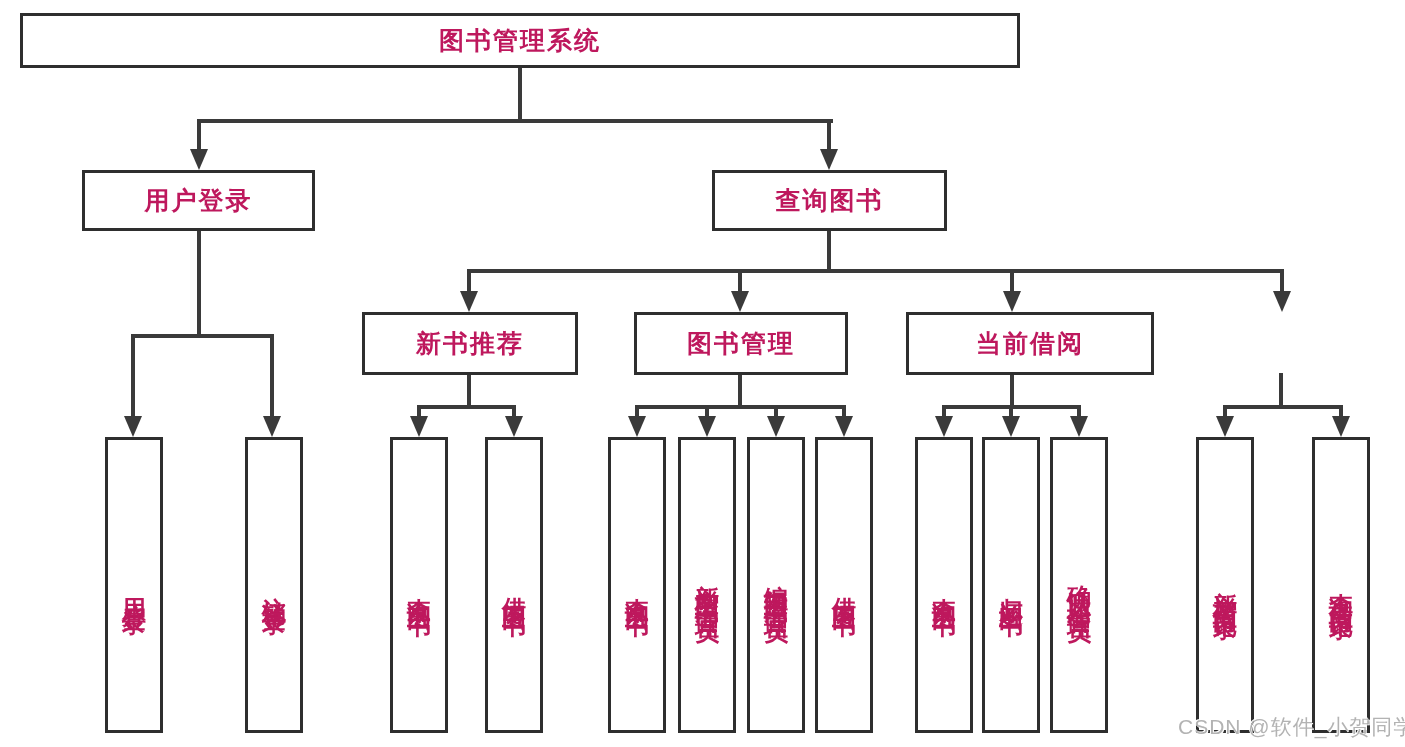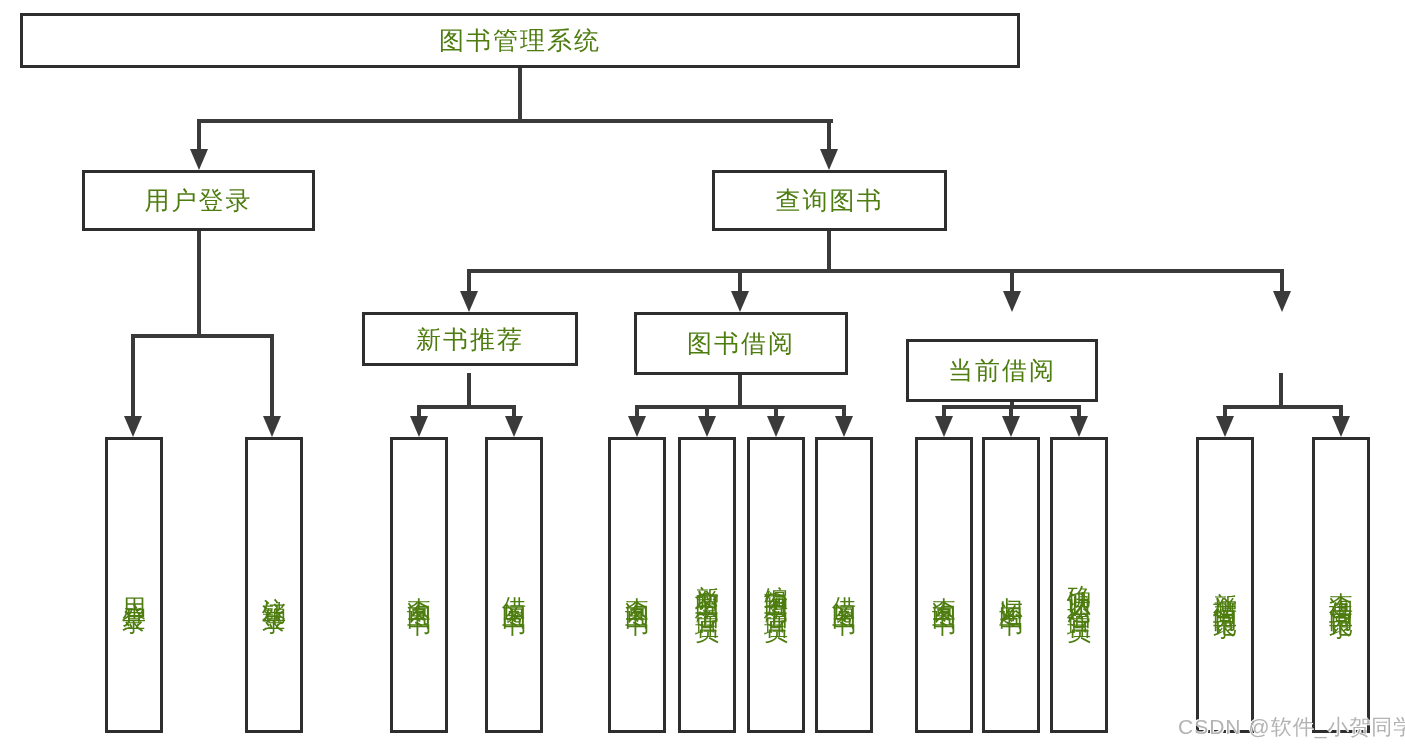--- a/index.html
+++ b/index.html
@@ -13,24 +13,25 @@
     overflow: hidden;
   }
   .box {
     position: absolute;
     background: #ffffff;
     border: 3px solid #2e2e2e;
     display: flex;
     align-items: center;
     justify-content: center;
     font-size: 25px;
-    color: #4d7c0f;
+    color: #be185d;
     letter-spacing: 2px;
     z-index: 2;
     text-align: center;
+    font-weight: bold;
   }
   .vbox {
     writing-mode: vertical-rl;
     text-orientation: mixed;
     font-size: 24px;
     letter-spacing: 5px;
     line-height: 1;
     padding-top: 6px;
   }
   .vl { position: absolute; width: 4px; background: #3a3a3a; z-index: 1; }
@@ -83,23 +84,23 @@
   <div class="hl" style="left:467px; top:269px; width:817px;"></div>
   <div class="vl" style="left:467px; top:269px; height:26px;"></div>
   <div class="arrow" style="left:460px; top:291px;"></div>
   <div class="vl" style="left:738px; top:269px; height:26px;"></div>
   <div class="arrow" style="left:731px; top:291px;"></div>
   <div class="vl" style="left:1010px; top:269px; height:26px;"></div>
   <div class="arrow" style="left:1003px; top:291px;"></div>
   <div class="vl" style="left:1280px; top:269px; height:26px;"></div>
   <div class="arrow" style="left:1273px; top:291px;"></div>
 
-  <div class="box" style="left:362px; top:312px; width:216px; height:54px;">新书推荐</div>
-  <div class="box" style="left:634px; top:312px; width:214px; height:63px;">图书借阅</div>
-  <div class="box" style="left:906px; top:312px; width:192px; height:63px;margin-top:27px;">当前借阅</div>
+  <div class="box" style="left:362px; top:312px; width:216px; height:63px;">新书推荐</div>
+  <div class="box" style="left:634px; top:312px; width:214px; height:63px;">图书管理</div>
+  <div class="box" style="left:906px; top:312px; width:248px; height:63px;">当前借阅</div>
 
   <div class="vl" style="left:467px; top:373px; height:36px;"></div>
   <div class="vl" style="left:738px; top:373px; height:36px;"></div>
   <div class="vl" style="left:1010px; top:373px; height:36px;"></div>
   <div class="vl" style="left:1279px; top:373px; height:36px;"></div>
 
   <div class="hl" style="left:417px; top:405px; width:99px;"></div>
   <div class="hl" style="left:635px; top:405px; width:211px;"></div>
   <div class="hl" style="left:942px; top:405px; width:139px;"></div>
   <div class="hl" style="left:1223px; top:405px; width:120px;"></div>

